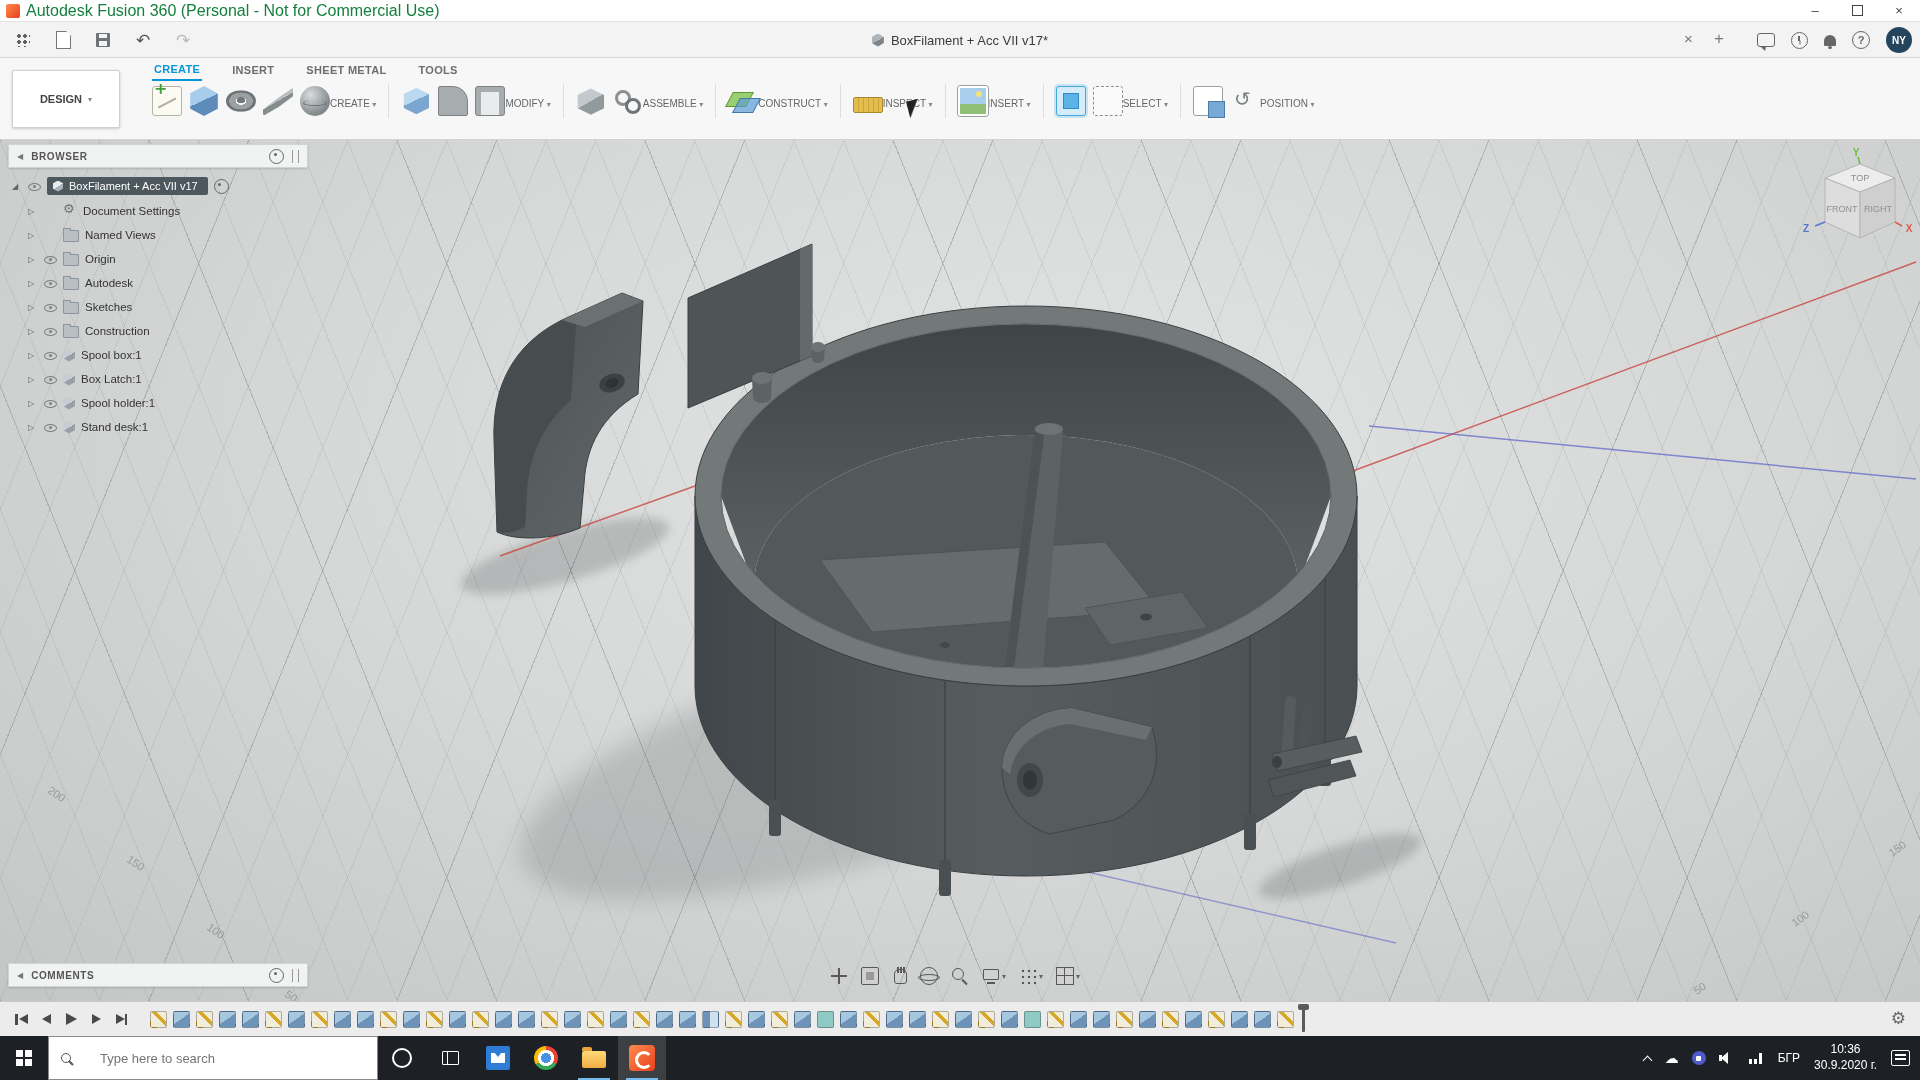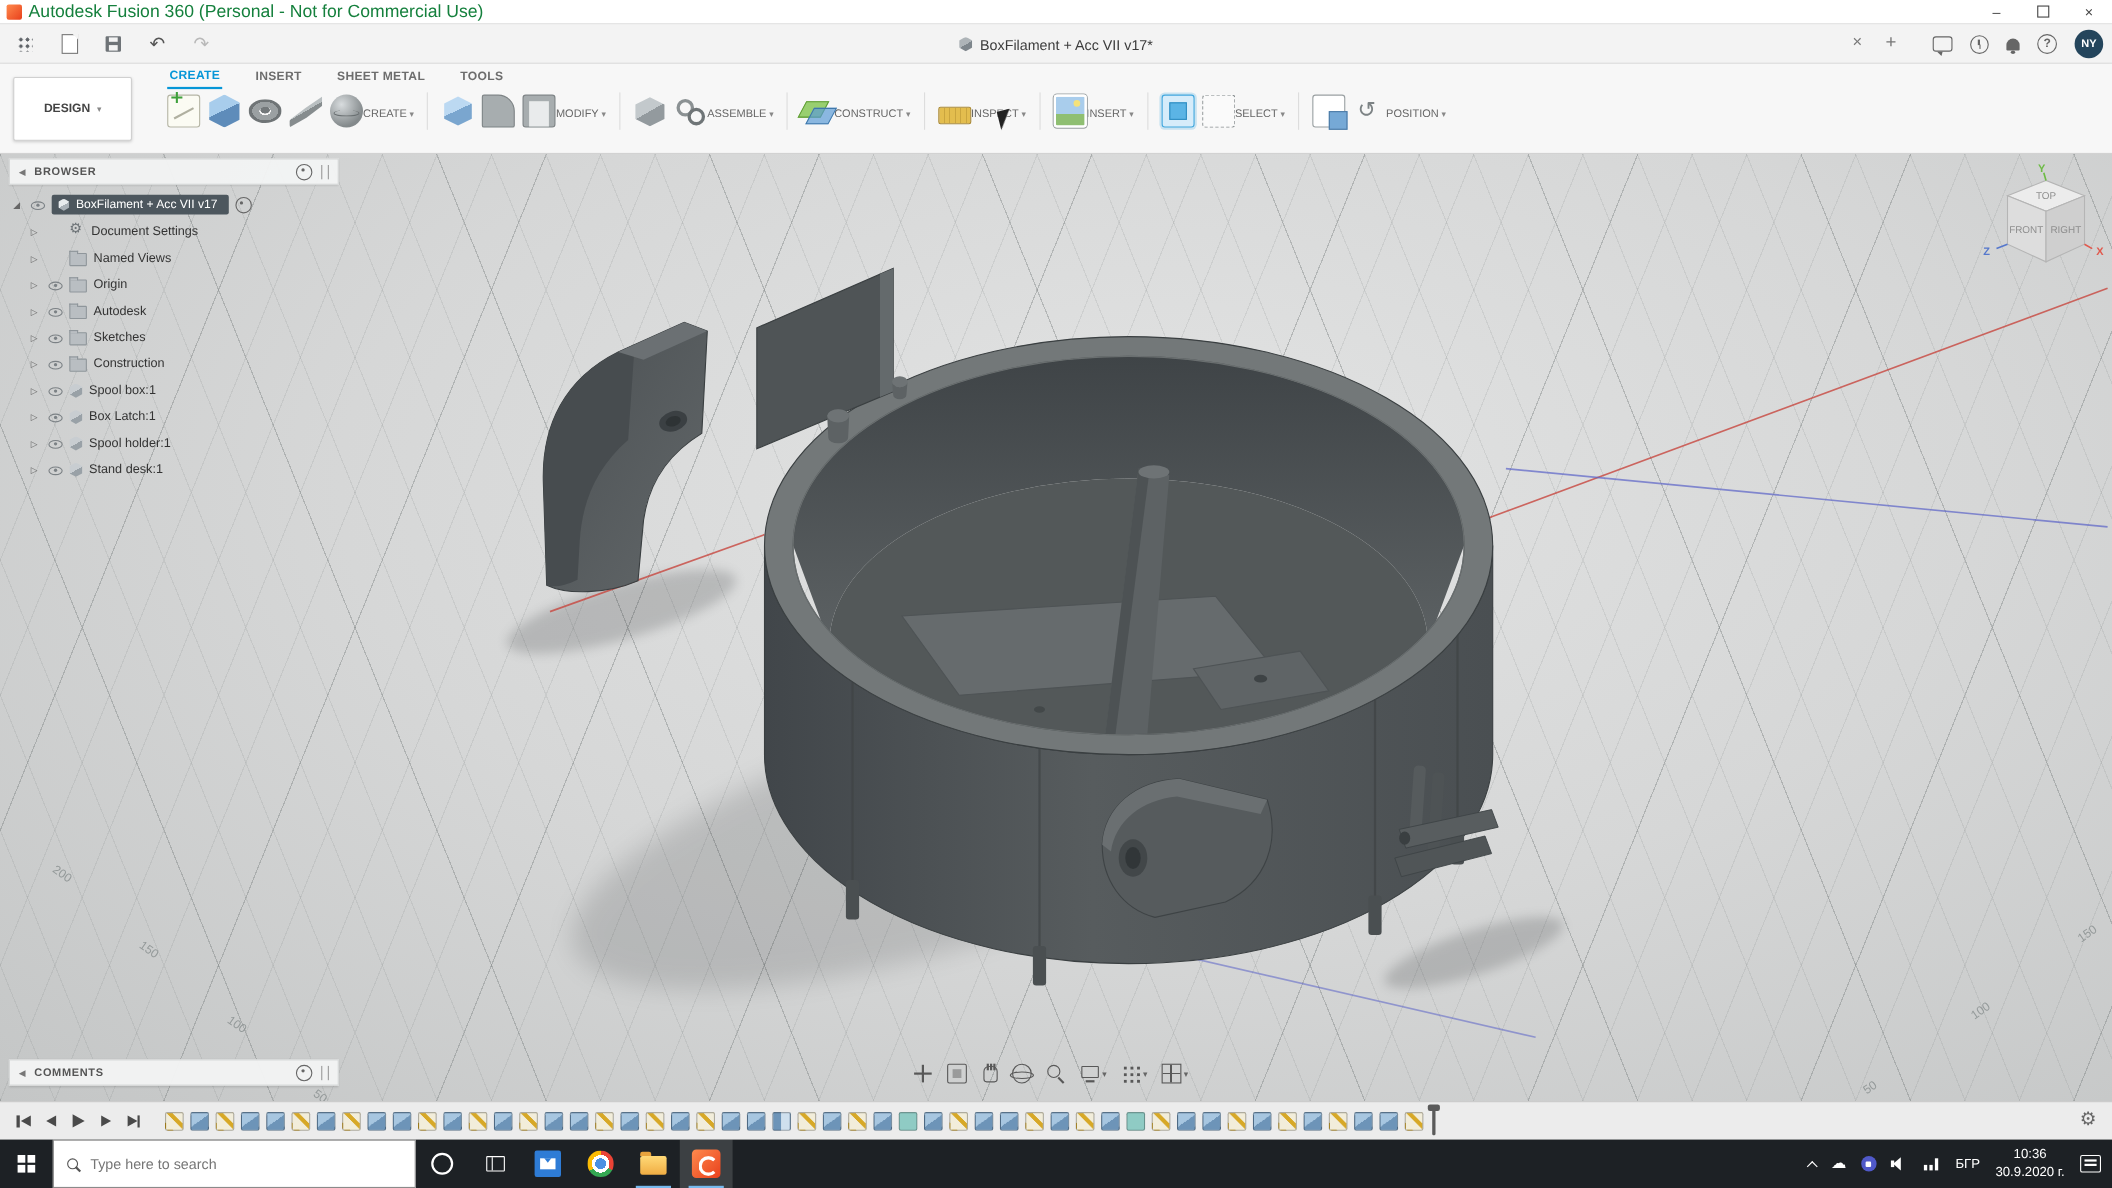--- a/index.html
+++ b/index.html
@@ -165,21 +165,21 @@
   .tl-mirror{background:linear-gradient(90deg,#6d94b8 0 50%,#cfe0ee 50%);}
   .tl-plane{background:#8fcbc4;}
   .tl-marker{position:relative;width:3px;height:26px;background:#5a5a5a;margin-left:8px;border-radius:1px;cursor:ew-resize;}
   .tl-marker::before{content:"";position:absolute;left:-4px;top:-2px;width:11px;height:6px;background:#5a5a5a;border-radius:2px;}
   .tl-gear{position:absolute;right:14px;top:6px;font-size:17px;color:#666;cursor:pointer;}
 
   
   #taskbar{position:absolute;left:0;top:1036px;width:1920px;height:44px;background:#1d2125;display:flex;align-items:stretch;color:#fff;}
   .tb-btn{width:48px;display:flex;align-items:center;justify-content:center;cursor:pointer;position:relative;}
   .win-logo{width:16px;height:16px;background:linear-gradient(#fff 0 0) 0 0,linear-gradient(#fff 0 0) 9px 0,linear-gradient(#fff 0 0) 0 9px,linear-gradient(#fff 0 0) 9px 9px;background-size:7px 7px;background-repeat:no-repeat;}
-  .tb-search{width:330px;background:#fff;border:1px solid #8a8a8a;display:flex;align-items:center;gap:9px;padding:0 12px;box-sizing:border-box;cursor:text;}
+  .tb-search{width:330px;background:#fff;border:1px solid #8a8a8a;display:flex;align-items:center;gap:27px;padding:0 12px;box-sizing:border-box;cursor:text;}
   .mag{width:8px;height:8px;border:1.6px solid #555;border-radius:50%;position:relative;flex:none;}
   .mag::after{content:"";position:absolute;right:-4px;bottom:-2px;width:6px;height:1.6px;background:#555;transform:rotate(45deg);}
   .tb-search input{border:none;outline:none;background:transparent;font-size:13px;color:#333;width:100%;font-family:"Liberation Sans",sans-serif;}
   .cortana{width:16px;height:16px;border:2px solid #fff;border-radius:50%;}
   .taskview{width:15px;height:12px;border:1.5px solid #fff;border-radius:1px;position:relative;}
   .taskview::after{content:"";position:absolute;left:4px;top:0;bottom:0;width:1.5px;background:#fff;}
   .app-mail{width:24px;height:24px;background:#2e7cd6;border-radius:2px;display:flex;align-items:center;justify-content:center;position:relative;}
   .env{width:14px;height:10px;background:#fff;position:relative;overflow:hidden;}
   .env::after{content:"";position:absolute;left:0;top:-5px;width:0;height:0;border-left:7px solid transparent;border-right:7px solid transparent;border-top:9px solid #2e7cd6;}
   .app-chrome{width:24px;height:24px;border-radius:50%;background:radial-gradient(circle at 50% 50%,#4a90e2 0 5px,#fff 5px 8px,transparent 8px),conic-gradient(#ea4335 0 33%,#34a853 33% 66%,#fbbc05 66% 100%);}

